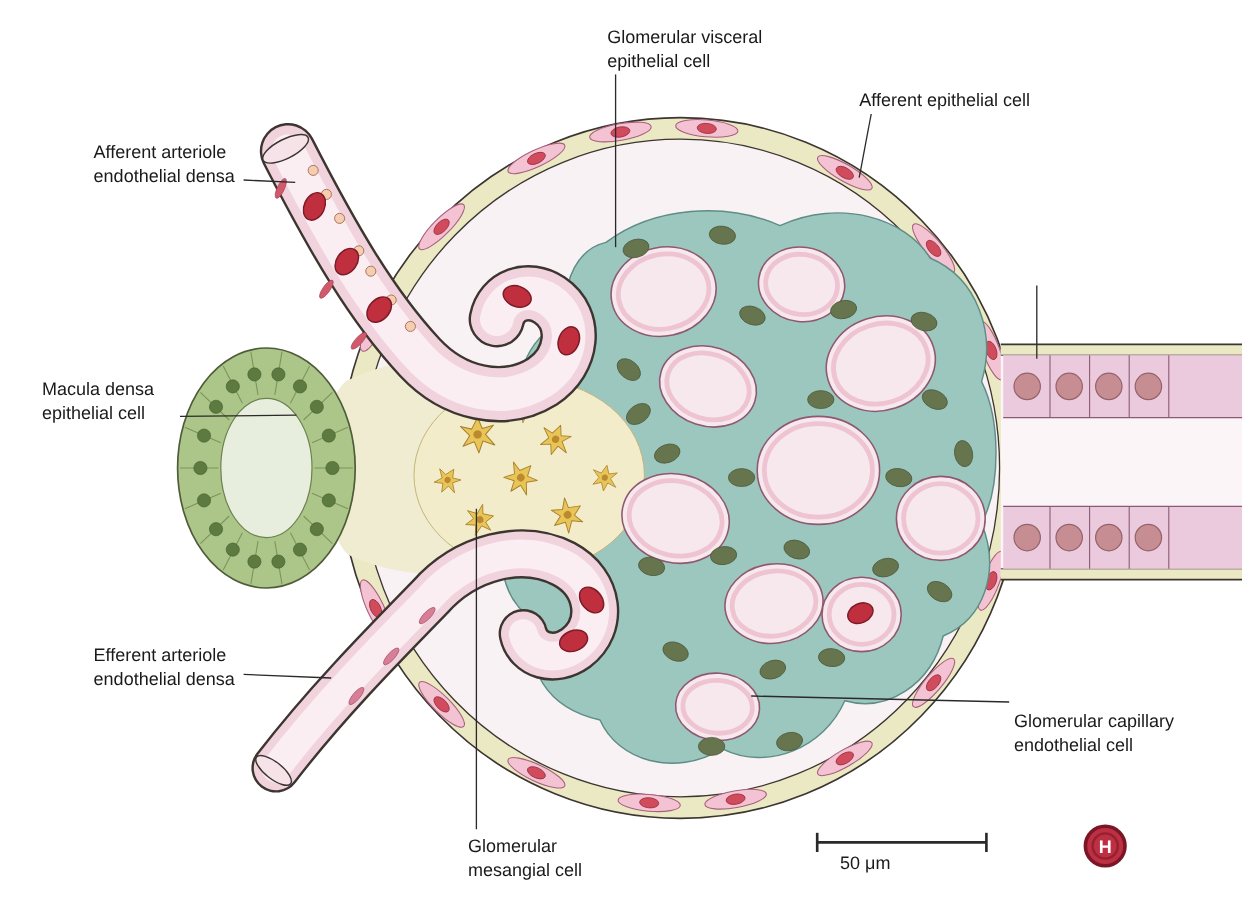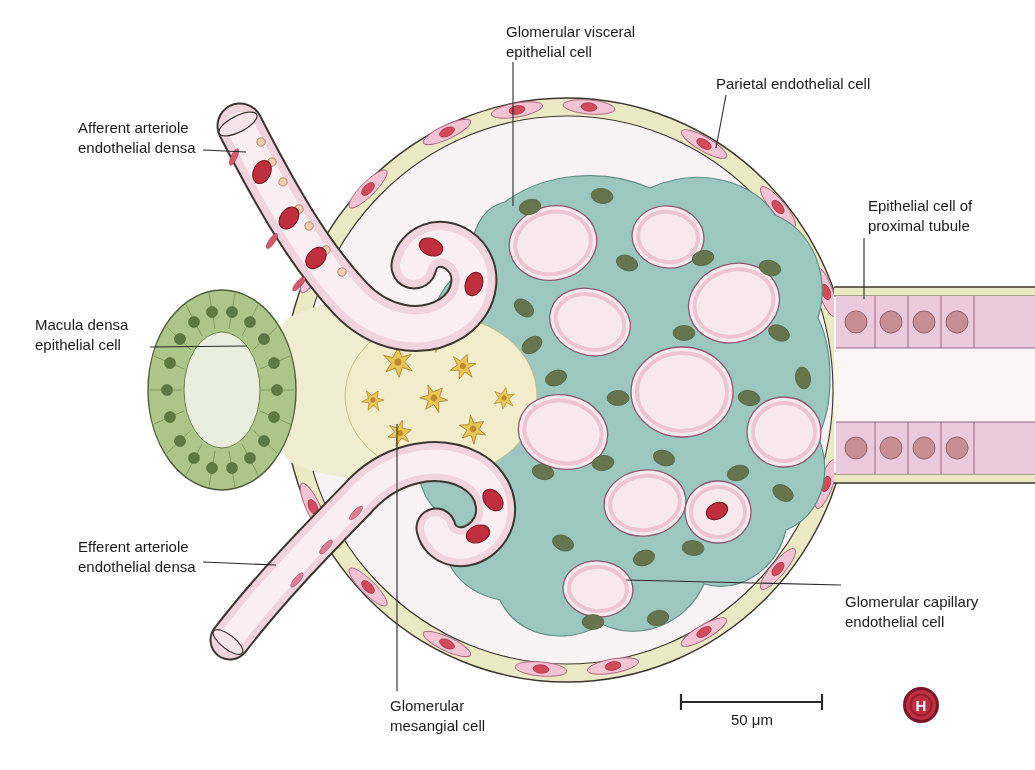--- a/index.html
+++ b/index.html
@@ -1,20 +1,20 @@
 <!DOCTYPE html>
 <html><head>
 <meta charset="utf-8">
 <style>
   html,body{margin:0;padding:0;background:#fff;}
   .stage{position:relative;width:1035px;height:770px;background:#ffffff;overflow:hidden;
          font-family:"Liberation Sans",sans-serif;}
   .stage svg{position:absolute;left:0;top:0;}
   .lbl{position:absolute;font-size:15px;line-height:1.32;color:#1a1a1a;white-space:pre-line;}
-  .scaletxt{position:absolute;font-size:15px;color:#1a1a1a;text-align:center;}
+  .scaletxt{position:absolute;font-size:15px;color:#1a1a1a;}
   .capA{fill:#f7e8ed;stroke:#8f5870;stroke-width:1.3;}
   .capB{fill:none;stroke:#eec4d2;stroke-width:4;}
   .rbc{fill:#bf2f3e;stroke:#7c1b27;stroke-width:1.2;}
   .pnuc{fill:#66754e;stroke:#4a5638;stroke-width:0.6;}
   .mdline{stroke:#7d9459;stroke-width:0.9;}
   .mdnuc{fill:#5d7a41;stroke:#44582c;stroke-width:0.5;}
   .leader{stroke:#2a2a2a;stroke-width:1.1;fill:none;}
   .tubdiv{stroke:#8a5a74;stroke-width:0.9;}
   .edot{fill:#f4cdb2;stroke:#a5714f;stroke-width:0.8;}
   .wnuc{fill:#d05a6b;stroke:#a03a4c;stroke-width:0.5;}
@@ -270,25 +270,23 @@
 
   <g transform="translate(921 705)">
     <circle r="16.5" fill="#bd2f43" stroke="#7c1626" stroke-width="3"></circle>
     <circle r="10.5" fill="none" stroke="#95202f" stroke-width="2"></circle>
     <text y="5.5" text-anchor="middle" font-size="15" font-weight="bold" fill="#ffffff" font-family="Liberation Sans, sans-serif">H</text>
   </g>
 </svg>
 
 <div class="lbl" style="left:506px;top:22px">Glomerular visceral
 epithelial cell</div>
-<div class="lbl" style="left:716px;top:74px">Parietal endothelial cell</div>
+<div class="lbl" style="left:716px;top:74px">Afferent epithelial cell</div>
 <div class="lbl" style="left:78px;top:118px">Afferent arteriole
 endothelial densa</div>
-<div class="lbl" style="left:868px;top:196px">Epithelial cell of
-proximal tubule</div>
 <div class="lbl" style="left:35px;top:315px">Macula densa
 epithelial cell</div>
 <div class="lbl" style="left:78px;top:537px">Efferent arteriole
 endothelial densa</div>
 <div class="lbl" style="left:845px;top:592px">Glomerular capillary
 endothelial cell</div>
 <div class="lbl" style="left:390px;top:696px">Glomerular
 mesangial cell</div>
 <div class="scaletxt" style="left:700px;top:711px;width:104px">50 μm</div>
 </div>

